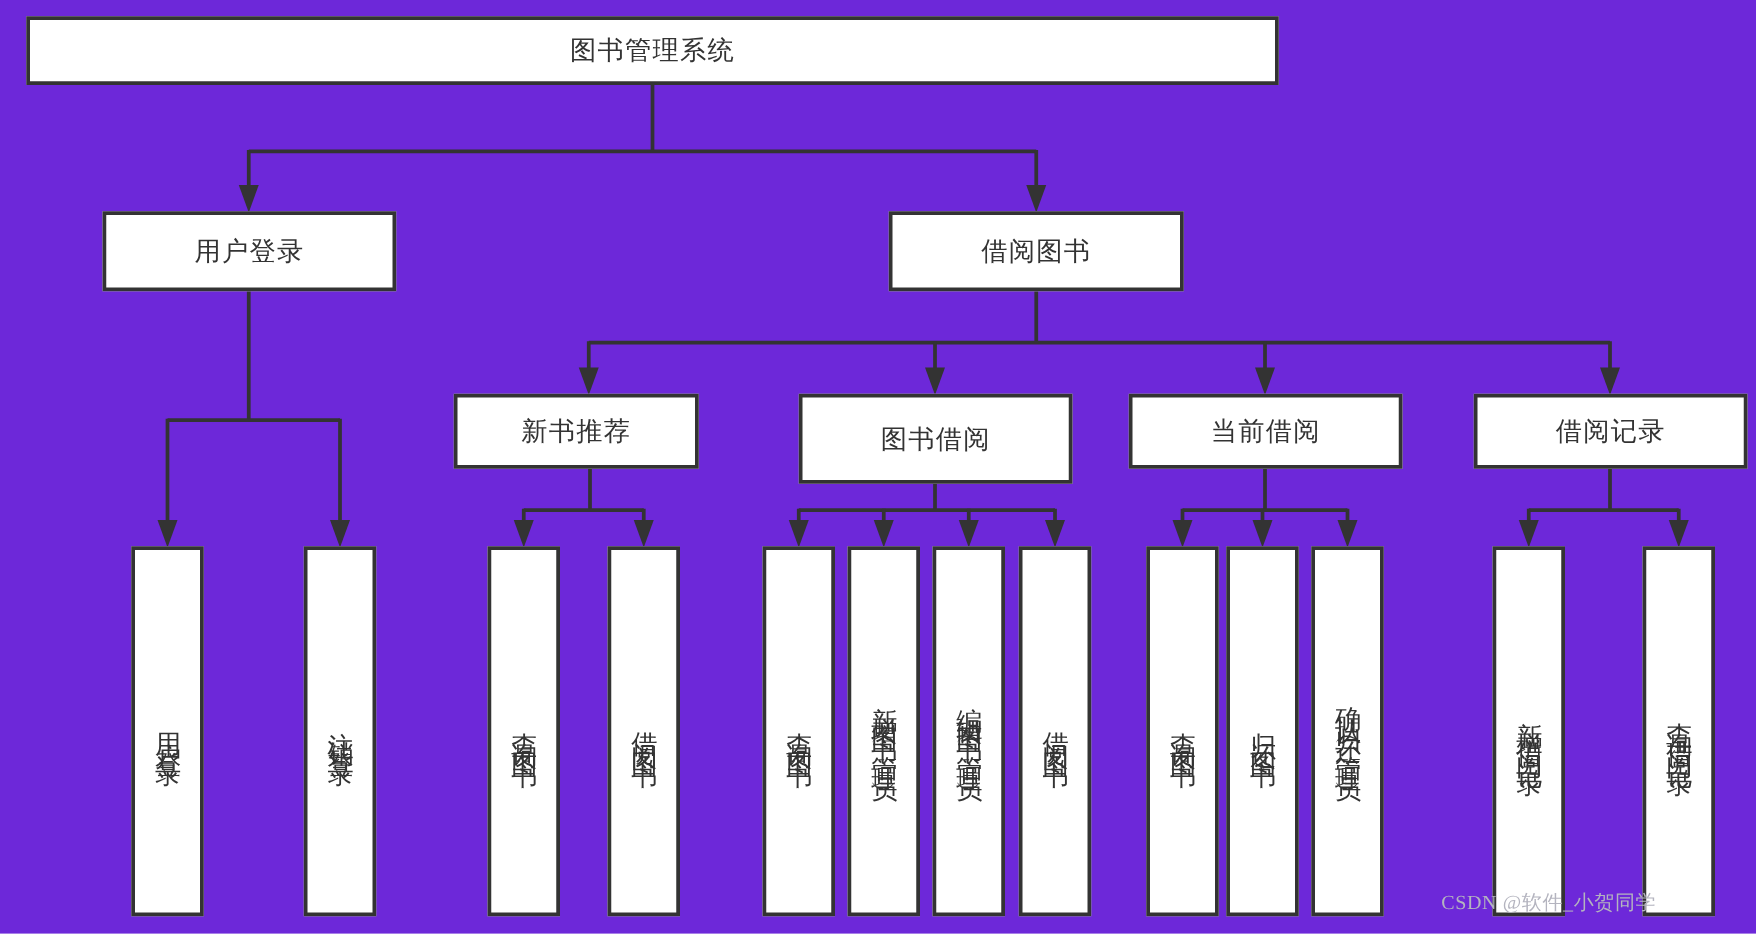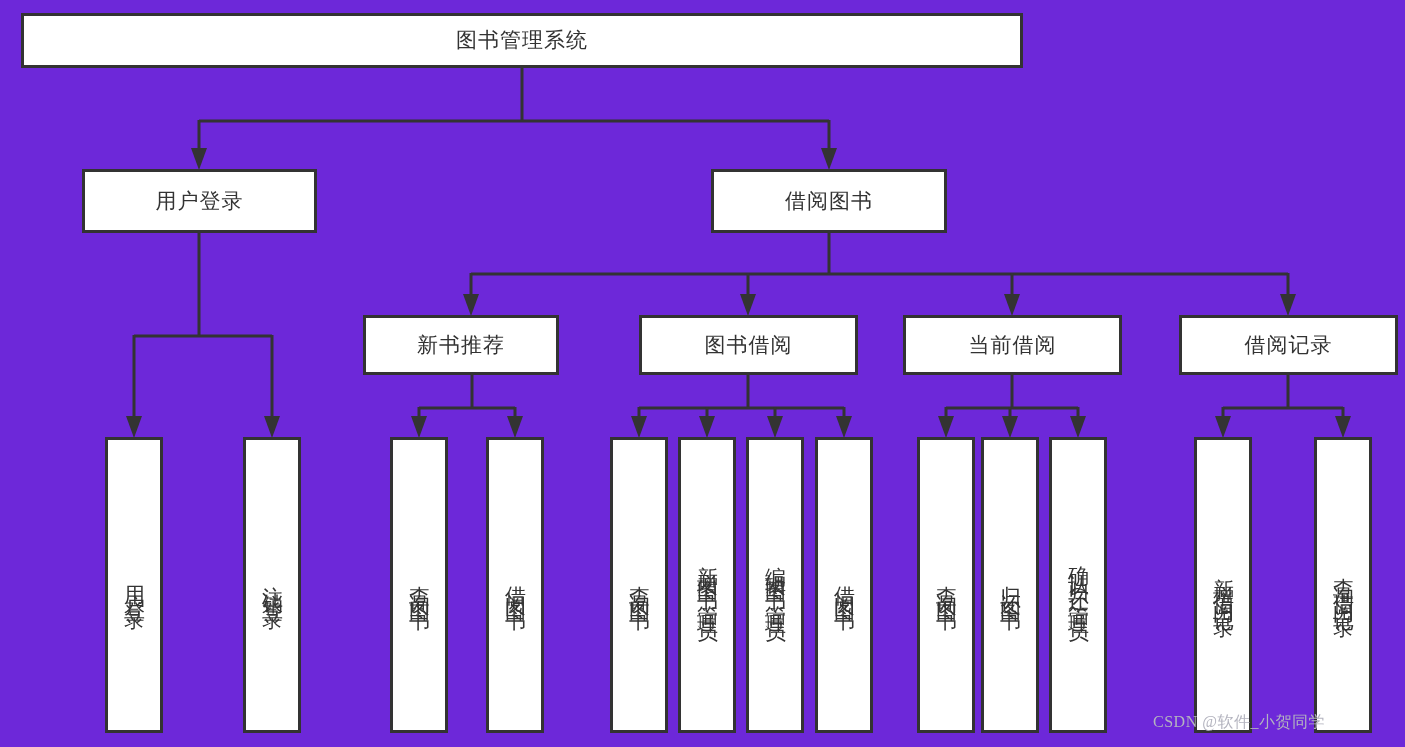--- a/index.html
+++ b/index.html
@@ -140,21 +140,21 @@
       </g>
     </g>
   </svg>
 
   <div class="node hbox" style="left:21px; top:13px; width:1002px; height:55px;">图书管理系统</div>
 
   <div class="node hbox" style="left:82px; top:169px; width:235px; height:64px;">用户登录</div>
   <div class="node hbox" style="left:711px; top:169px; width:236px; height:64px;">借阅图书</div>
 
   <div class="node hbox" style="left:363px; top:315px; width:196px; height:60px;">新书推荐</div>
-  <div class="node hbox" style="left:639px; top:315px; width:219px; height:60px;">图书借阅</div>
+  <div class="node hbox" style="left:639px; top:315px; width:219px; height:72px;">图书借阅</div>
   <div class="node hbox" style="left:903px; top:315px; width:219px; height:60px;">当前借阅</div>
   <div class="node hbox" style="left:1179px; top:315px; width:219px; height:60px;">借阅记录</div>
 
   <div class="node leaf" style="left:105px;">用户登录</div>
   <div class="node leaf" style="left:243px;">注销登录</div>
 
   <div class="node leaf" style="left:390px;">查询图书</div>
   <div class="node leaf" style="left:486px;">借阅图书</div>
 
   <div class="node leaf" style="left:610px;">查询图书</div>

